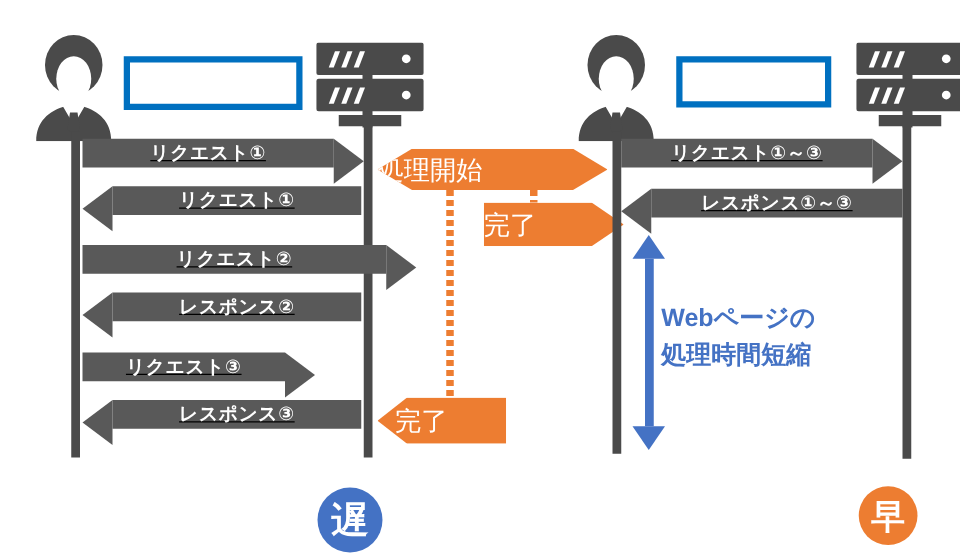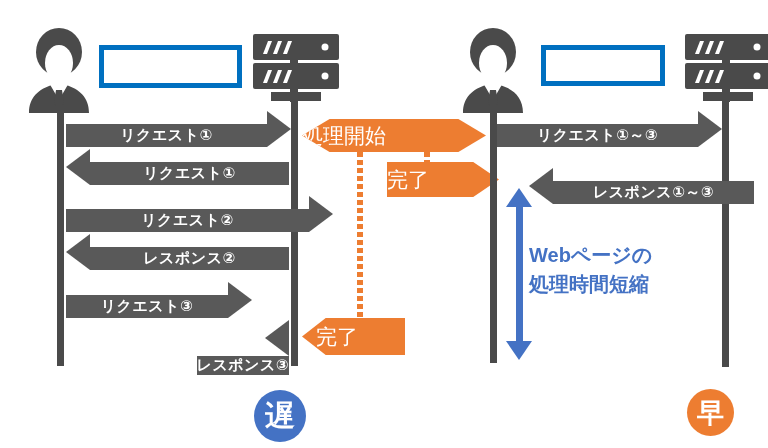--- a/index.html
+++ b/index.html
@@ -6,21 +6,21 @@
   .canvas{
     position:relative;width:768px;height:448px;background:#fff;overflow:hidden;
     font-family:"Liberation Sans","DejaVu Sans",sans-serif;
   }
   .abs{position:absolute;}
   
   .timeline{position:absolute;width:7px;background:#4a4a4a;}
   
   .bluebox{position:absolute;border:5px solid #0070C0;background:#fff;box-sizing:border-box;}
   
-  .arrow{position:absolute;height:36px;display:flex;align-items:flex-end;}
+  .arrow{position:absolute;height:36px;display:flex;align-items:flex-start;text-decoration:underline;}
   .arrow-body{background:#595959;height:23px;flex:1;display:flex;align-items:center;justify-content:center;}
   .head-r{width:0;height:0;border-top:18px solid transparent;border-bottom:18px solid transparent;border-left:24px solid #595959;}
   .head-l{width:0;height:0;border-top:18px solid transparent;border-bottom:18px solid transparent;border-right:24px solid #595959;}
   .arrow-label{color:#fff;font-weight:bold;font-size:15px;white-space:nowrap;letter-spacing:.5px;}
   
   .oshape{position:absolute;background:#ED7D31;color:#fff;display:flex;align-items:center;justify-content:flex-start;white-space:nowrap;}
   .hex{clip-path:polygon(0% 50%,15% 0%,85% 0%,100% 50%,85% 100%,15% 100%);font-size:21px;}
   .pent-r{clip-path:polygon(0% 0%,77% 0%,100% 50%,77% 100%,0% 100%);font-size:21px;padding-right:14px;}
   .pent-l{clip-path:polygon(23% 0%,100% 0%,100% 100%,23% 100%,0% 50%);font-size:21px;padding-left:14px;}
   .dotted{position:absolute;width:6px;background:repeating-linear-gradient(to bottom,#ED7D31 0 5px,rgba(0,0,0,0) 5px 8px);}
@@ -97,21 +97,21 @@
     </div>
   </div>
 
   <div class="arrow" style="left:66px;top:282px;width:186px;">
     <div class="arrow-body">
       <span class="arrow-label">リクエスト③</span>
     </div>
     <div class="head-r"></div>
   </div>
 
-  <div class="arrow" style="left:66px;top:320px;width:223px;flex-direction:column;">
+  <div class="arrow" style="left:66px;top:320px;width:223px;">
     <div class="head-l"></div>
     <div class="arrow-body">
       <span class="arrow-label">レスポンス③</span>
     </div>
   </div>
 
   <div class="oshape hex" style="left:302px;top:119px;width:184px;height:33px;">
     <span>処理開始</span>
   </div>
 
@@ -156,21 +156,21 @@
 
   <div class="timeline" style="left:722px;top:100px;height:267px;"></div>
 
   <div class="arrow" style="left:497px;top:111px;width:225px;">
     <div class="arrow-body">
       <span class="arrow-label">リクエスト①～③</span>
     </div>
     <div class="head-r"></div>
   </div>
 
-  <div class="arrow" style="left:497px;top:168px;width:225px;padding-left:32px;">
+  <div class="arrow" style="left:497px;top:151px;width:225px;">
     <div class="head-l"></div>
     <div class="arrow-body">
       <span class="arrow-label">レスポンス①～③</span>
     </div>
   </div>
 
   <div class="varrow" style="left:506px;top:188px;width:26px;height:172px;">
     <div class="tri-up"></div>
     <div class="shaft"></div>
     <div class="tri-down"></div>

